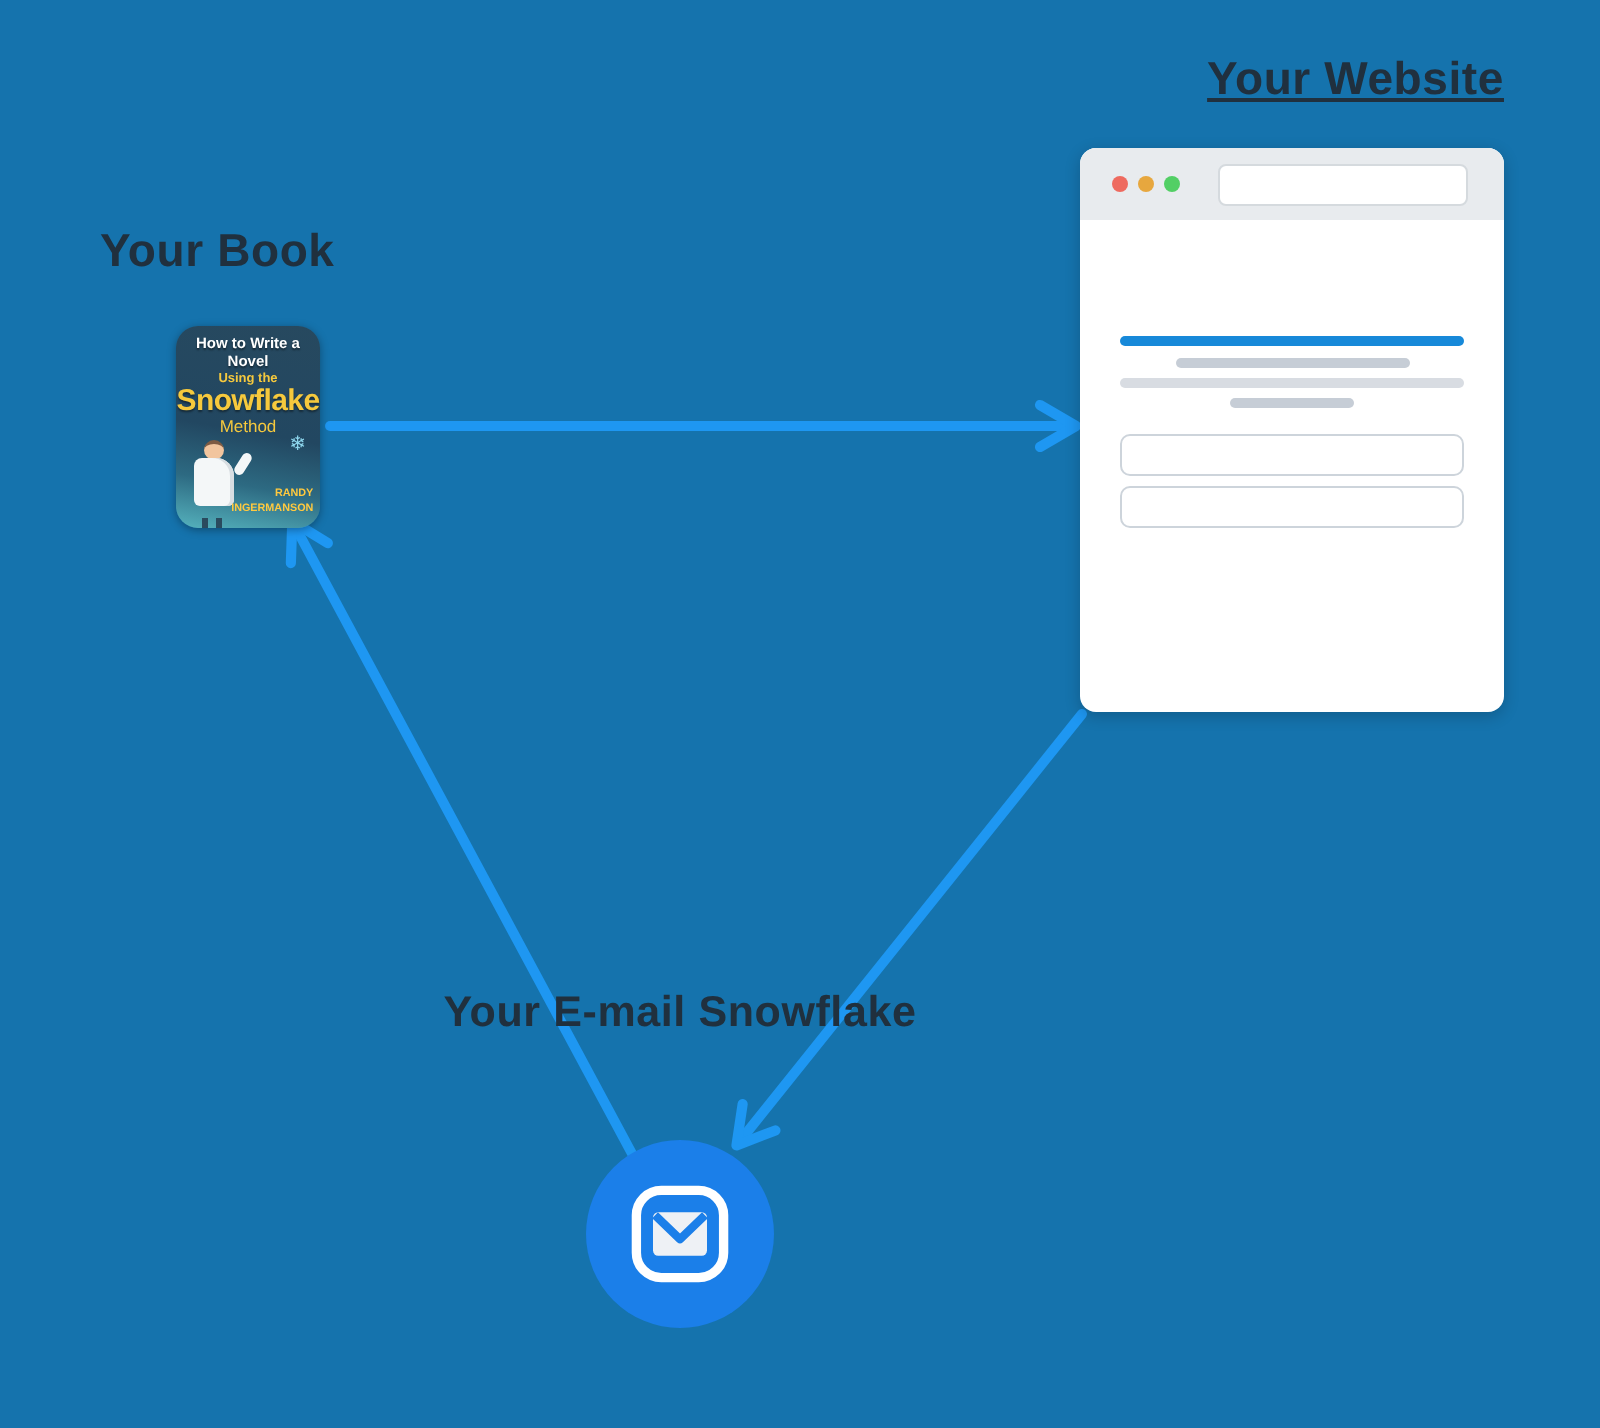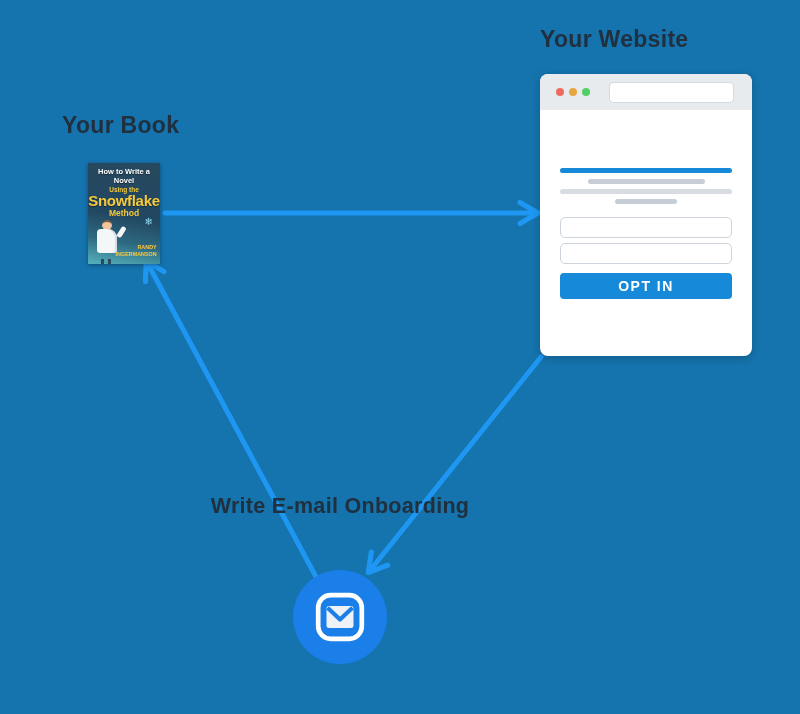--- a/index.html
+++ b/index.html
@@ -6,43 +6,43 @@
   body{font-family:"Liberation Sans", sans-serif;}
   .canvas{
     position:relative;width:800px;height:714px;background:#1573ad;overflow:hidden;
   }
   .arrows{position:absolute;left:0;top:0;z-index:1;}
   .node-label{
     position:absolute;z-index:3;color:#20303e;font-weight:700;
     font-size:23px;letter-spacing:.3px;
   }
   
-  .book-label{left:62px;top:112px;}
+  .book-label{left:50px;top:112px;}
   .book{
     position:absolute;z-index:2;left:88px;top:163px;width:72px;height:101px;
     background:linear-gradient(190deg,#27495f 0%,#224761 52%,#2d6a82 76%,#55b2bd 100%);
-    box-shadow:0 1px 4px rgba(0,0,0,.35);border-radius:1px;text-align:center;
+    box-shadow:0 1px 4px rgba(0,0,0,.35);border-radius:11px;text-align:center;
   }
   .bk-t1{font-size:7.5px;font-weight:700;color:#ffffff;line-height:1.15;margin:5px 2px 0;text-shadow:0 1px 1px rgba(0,0,0,.45);}
   .bk-t2{font-size:6.5px;font-weight:700;color:#f6c93d;margin-top:1px;}
   .bk-t3{font-size:15px;font-weight:800;color:#f6c93d;letter-spacing:-.3px;margin-top:-1px;text-shadow:0 1px 1px rgba(0,0,0,.4);}
-  .bk-t4{font-size:8.5px;font-weight:700;color:#f6c93d;margin-top:-1px;}
+  .bk-t4{font-size:8.5px;font-weight:400;color:#f6c93d;margin-top:-1px;}
   .bk-flake{position:absolute;right:7px;top:53px;font-size:10px;color:#8fd8ef;}
   .bk-author{
     position:absolute;right:3px;bottom:6px;text-align:right;color:#ffc93f;
     font-size:6px;font-weight:700;line-height:1.25;transform:scale(.9);transform-origin:right bottom;
   }
   .bk-fig{position:absolute;left:7px;bottom:4px;width:28px;height:40px;}
   .bk-head{width:10px;height:10px;border-radius:50%;background:#f2c59e;margin-left:7px;border-top:2px solid #7e5b43;box-sizing:border-box;}
   .bk-coat{width:20px;height:24px;background:#f4f7f8;border-radius:4px 9px 3px 3px;margin-left:2px;margin-top:-1px;box-shadow:inset -2px 0 0 #d8dee2;}
   .bk-arm{position:absolute;right:-1px;top:6px;width:5px;height:12px;background:#f4f7f8;border-radius:3px;transform:rotate(32deg);}
   .bk-leg{position:absolute;bottom:-4px;width:3px;height:5px;background:#2a4a5e;}
   .bk-leg.l{left:6px;} .bk-leg.r{left:13px;}
   
-  .site-label{left:540px;top:26px;width:212px;text-align:left;}
+  .site-label{left:540px;top:26px;width:212px;text-align:right;text-decoration:underline;}
   .browser{
     position:absolute;z-index:2;left:540px;top:74px;width:212px;height:282px;
     background:#ffffff;border-radius:8px;box-shadow:0 2px 8px rgba(0,0,0,.2);
   }
   .browser-top{
     height:36px;background:#e8ebee;border-radius:8px 8px 0 0;
     display:flex;align-items:center;padding:0 18px 0 16px;box-sizing:border-box;
   }
   .dot{width:8px;height:8px;border-radius:50%;margin-right:5px;}
   .dot.red{background:#ee6a5f;} .dot.yellow{background:#e7a73e;} .dot.green{background:#52cf65;}
@@ -113,26 +113,25 @@
       <span class="dot green"></span>
       <div class="urlbar"></div>
     </div>
     <div class="browser-body">
       <div class="bar-blue"></div>
       <div class="bar-gray g1"></div>
       <div class="bar-gray g2"></div>
       <div class="bar-gray g3"></div>
       <div class="field"></div>
       <div class="field second"></div>
-      <div class="optin">OPT IN</div>
     </div>
   </div>
 
   <div class="node-label email-label">
-    <div>Write E-mail Onboarding</div>
+    <div>Your E-mail Snowflake</div>
   </div>
 
   <div class="email-circle">
     <svg width="54" height="54" viewBox="0 0 52 52">
       <rect x="5" y="5" width="42" height="42" rx="12" fill="none" stroke="#ffffff" stroke-width="4.5"></rect>
       <rect x="13" y="15.5" width="26" height="21" rx="2.5" fill="#eef1f5"></rect>
       <path d="M14 17 L26 28.5 L38 17" fill="none" stroke="#1b7fe9" stroke-width="4" stroke-linejoin="round"></path>
     </svg>
   </div>
 

